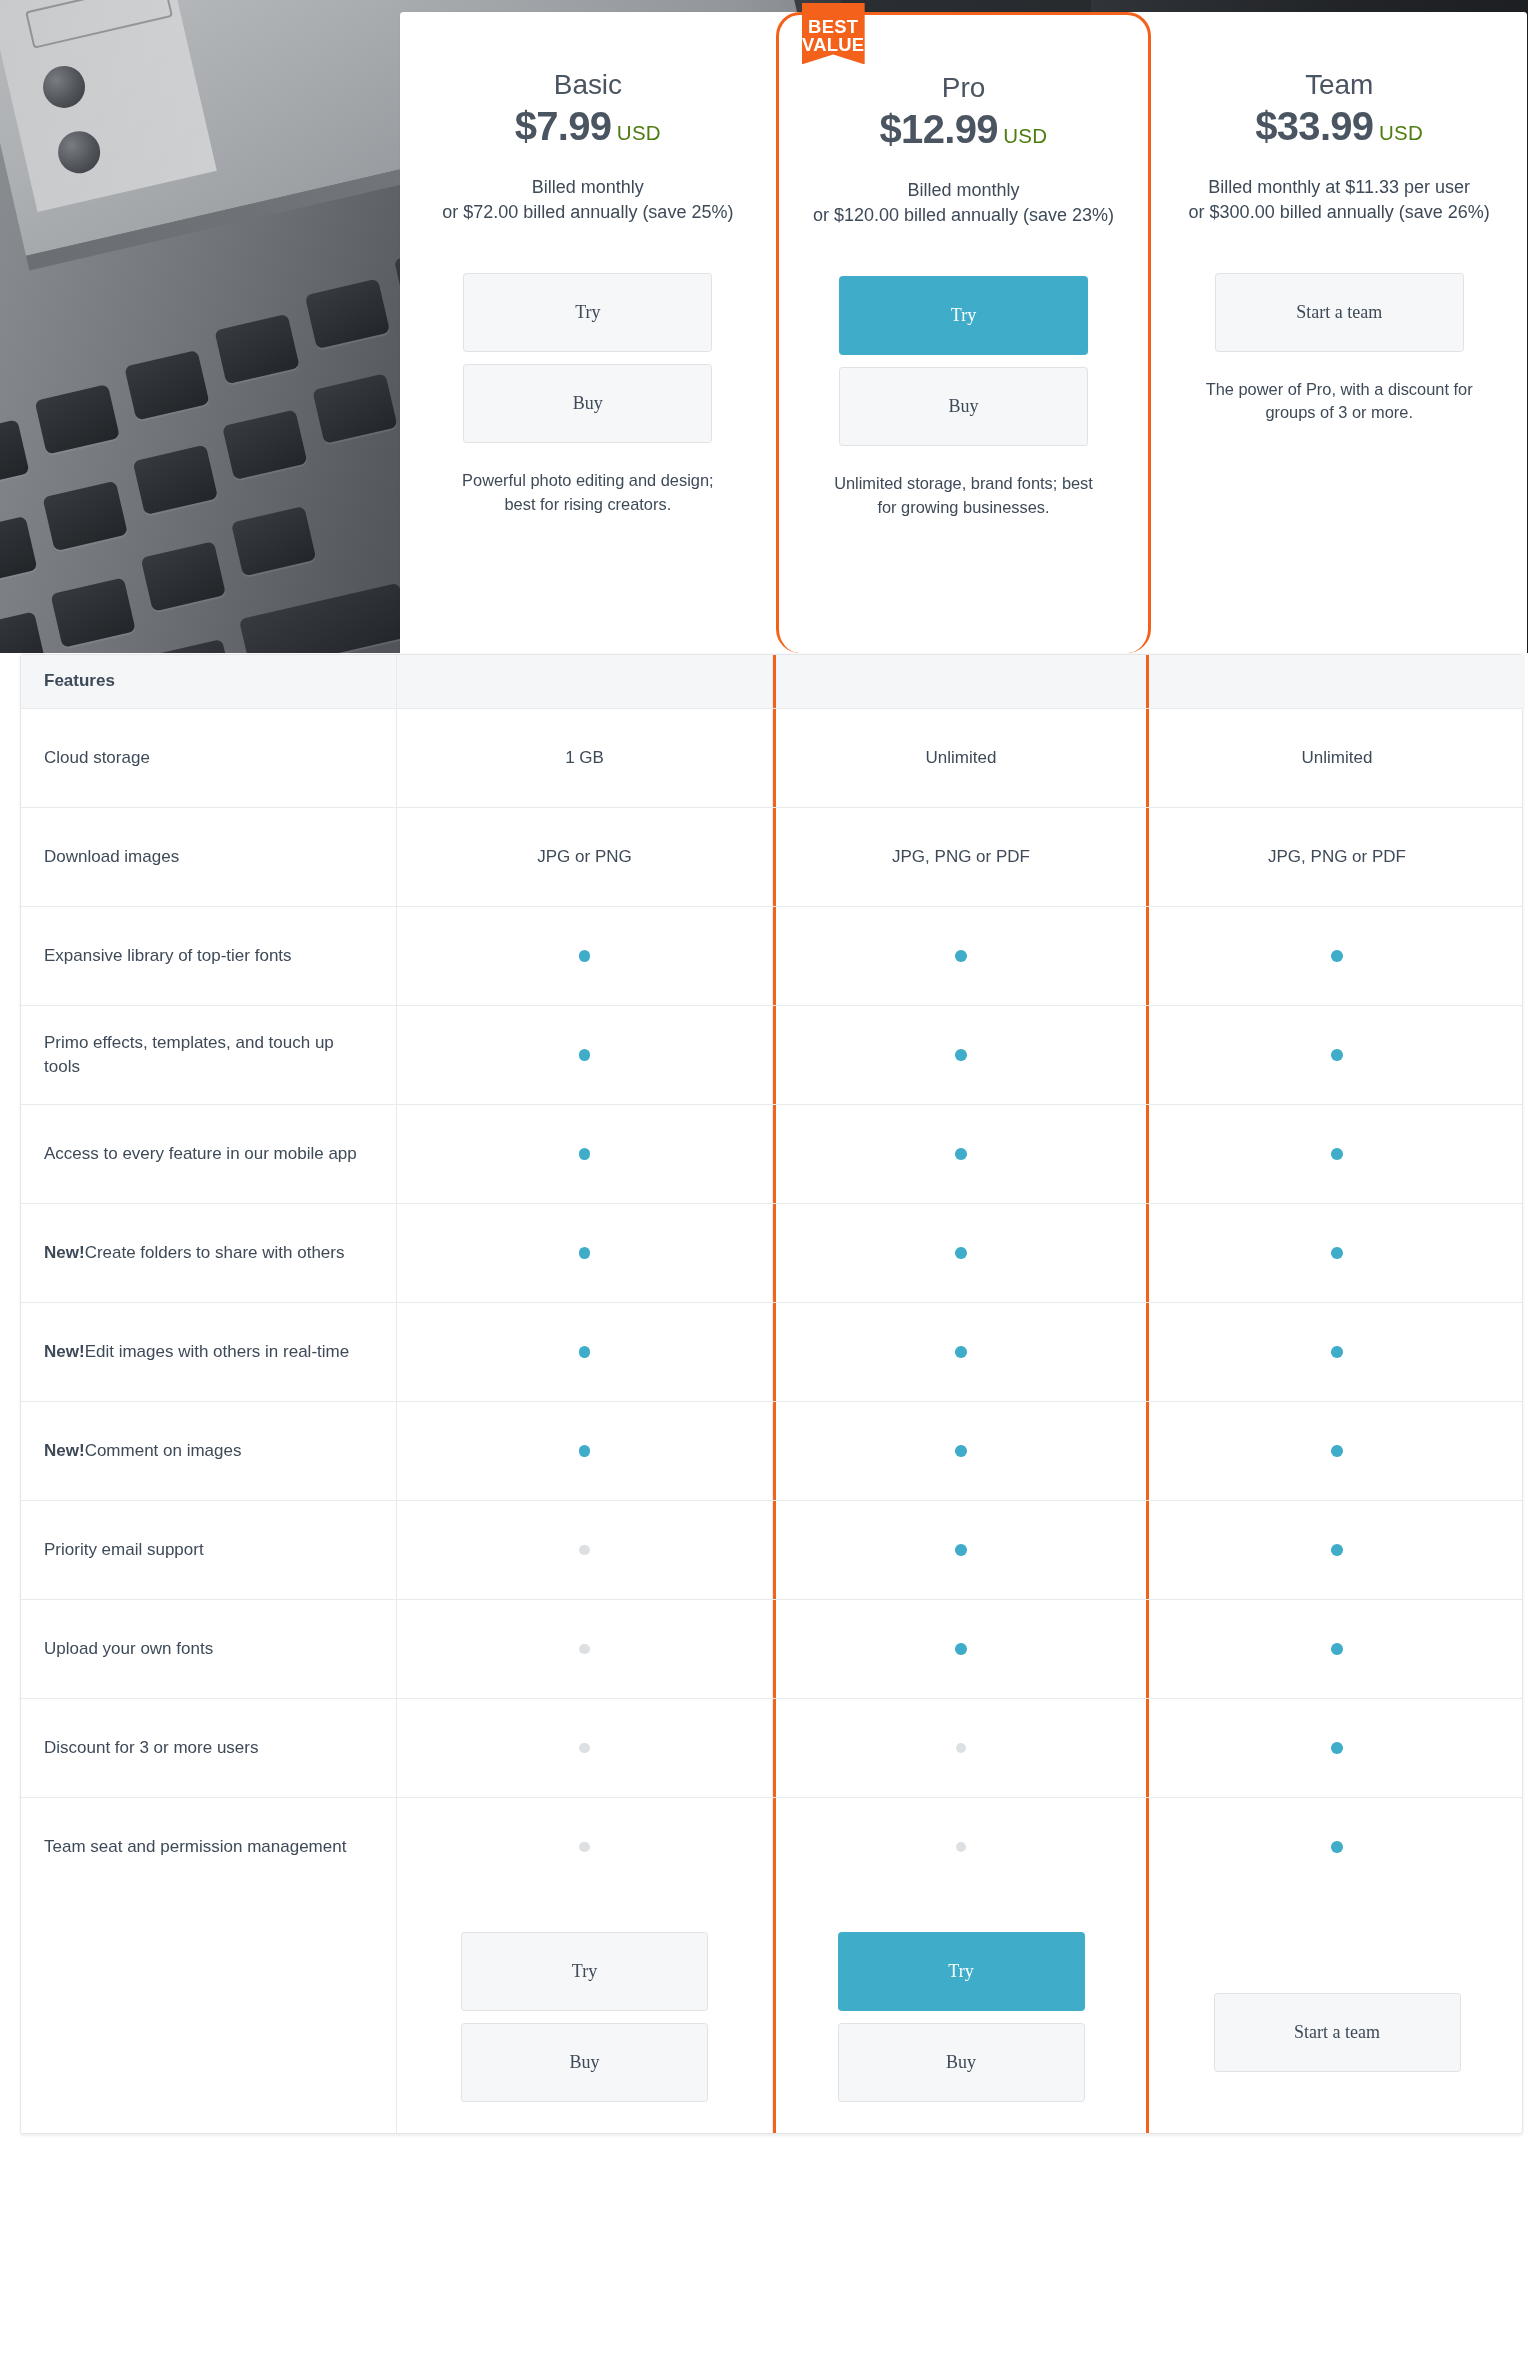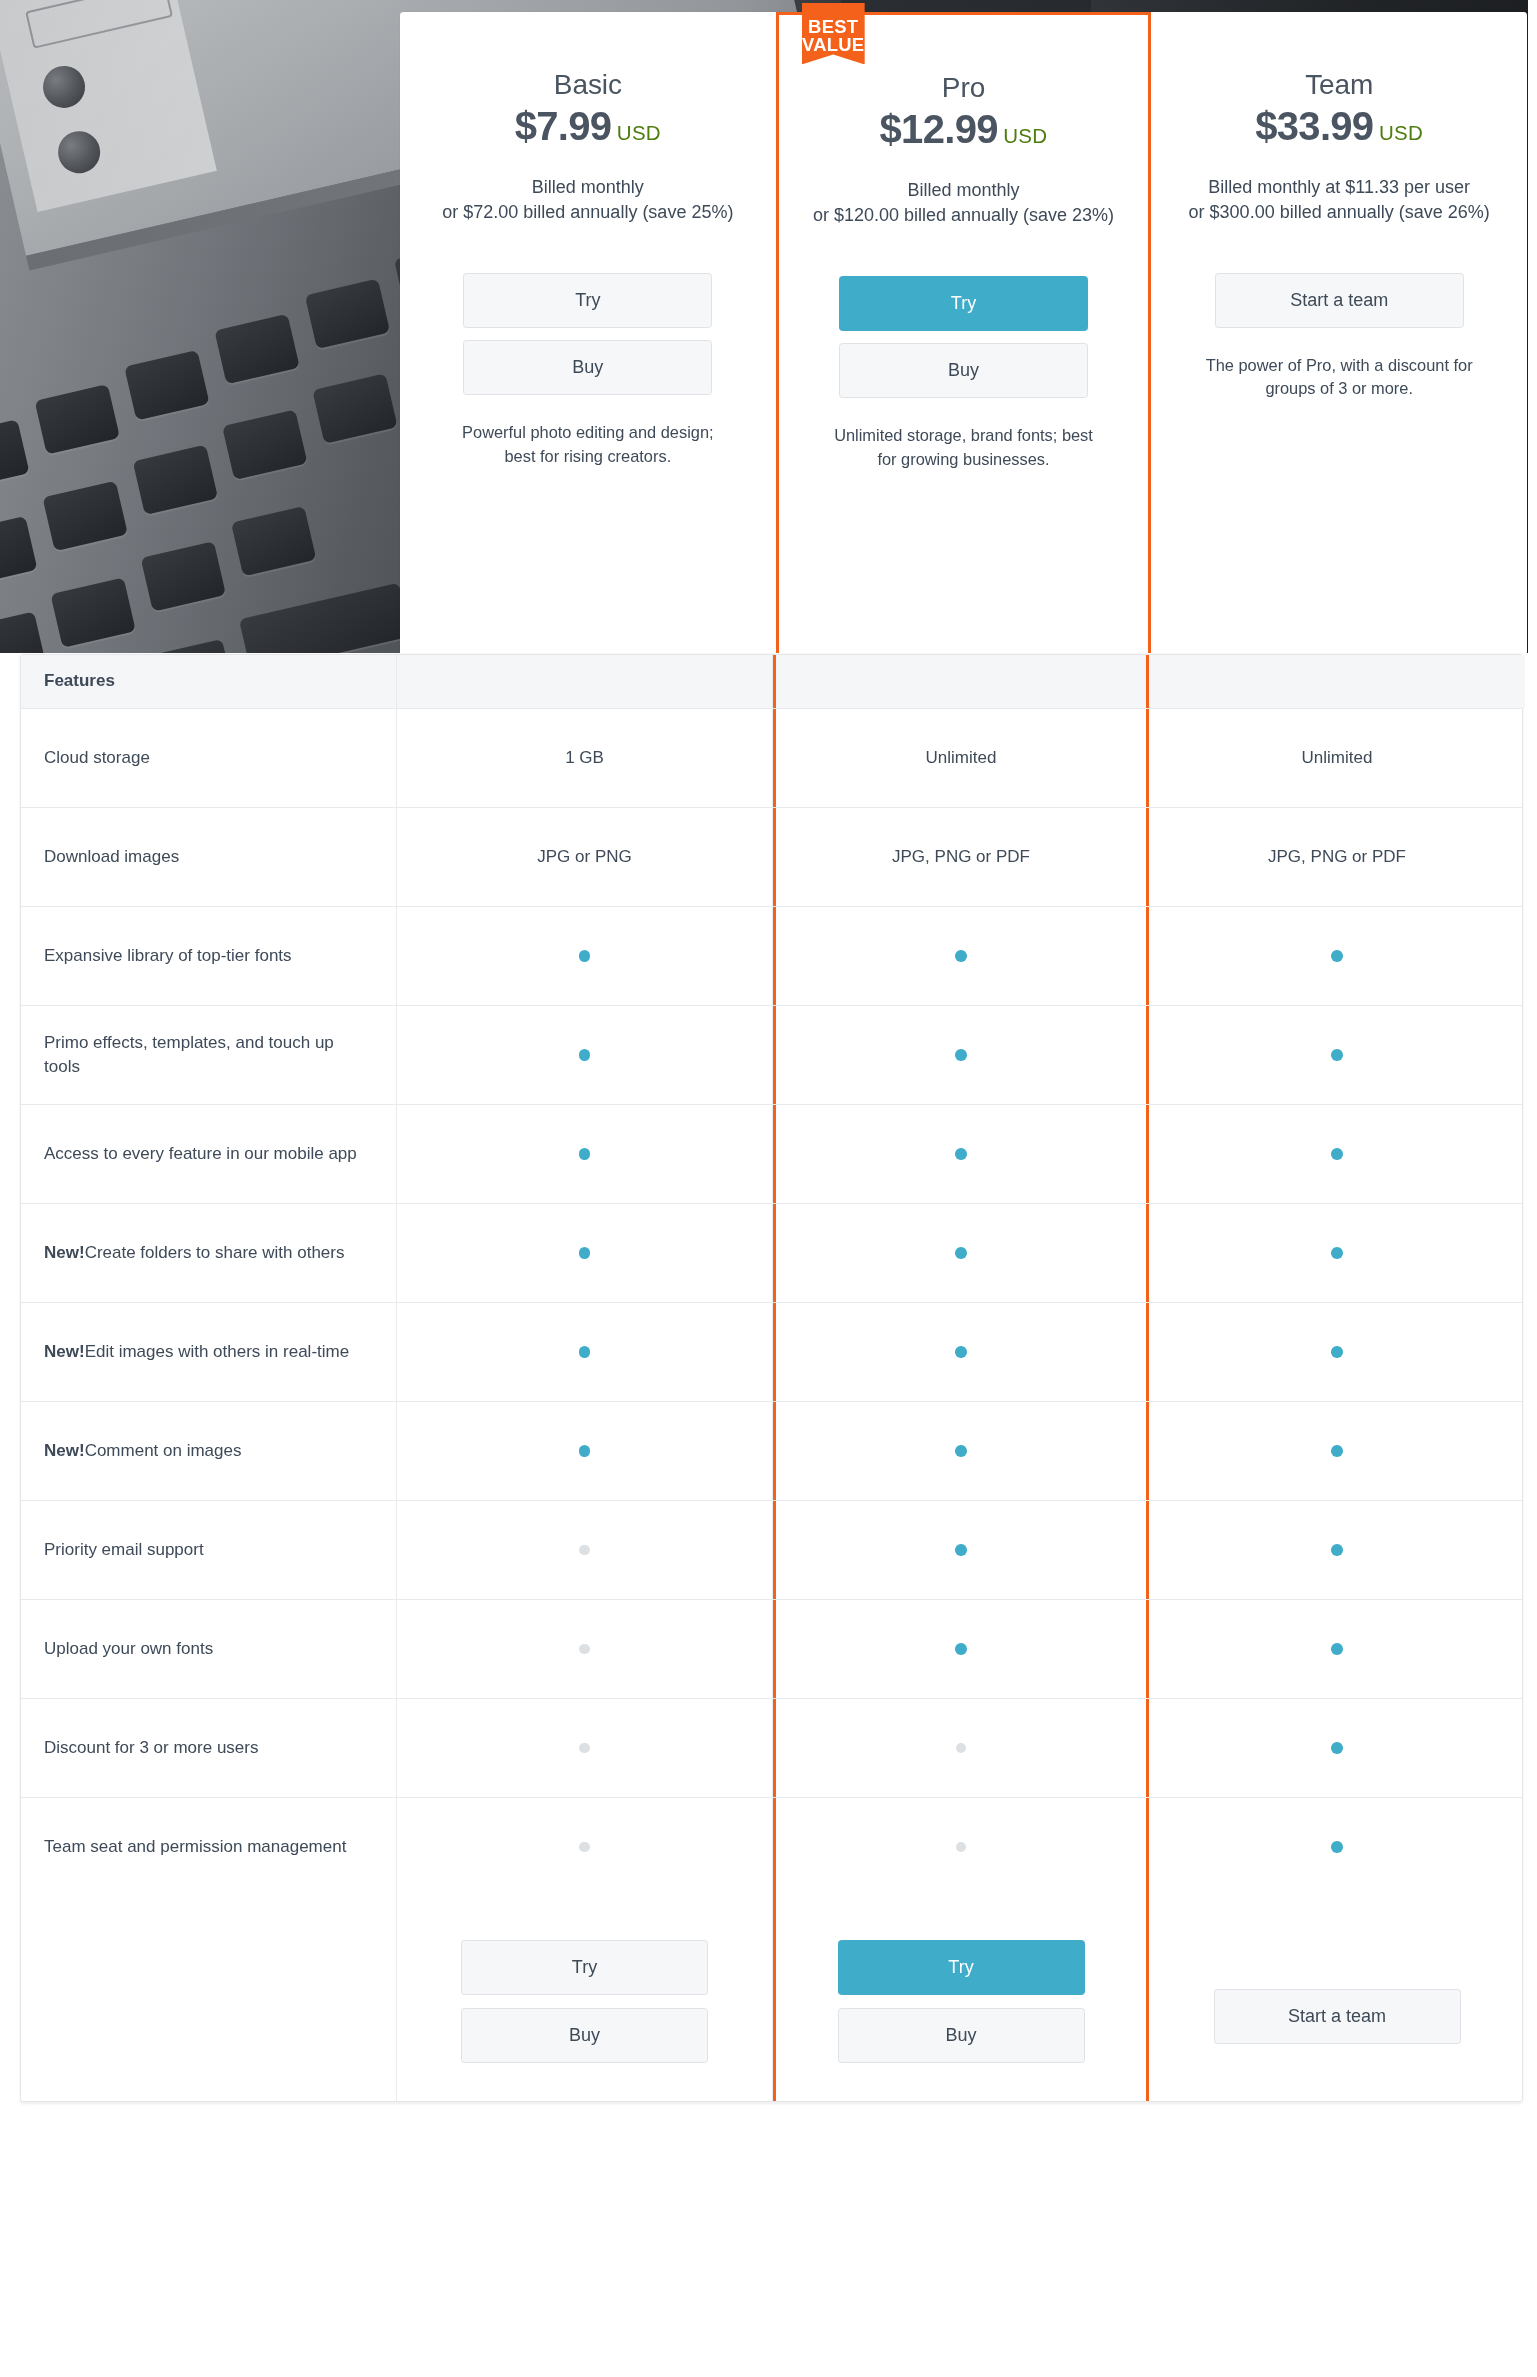--- a/index.html
+++ b/index.html
@@ -117,20 +117,21 @@
   .card {
     position: relative;
     width: 376px;
     padding: 57px 26px 0 26px;
     text-align: center;
   }
   .card.featured {
     border-left: 3.4px solid #f4611a;
     border-right: 3.4px solid #f4611a;
     border-top: 3.4px solid #f4611a;
+    border-radius: 24px;
   }
 
   .badge {
     position: absolute;
     left: 23px; top: -12.3px;
     width: 63px;
     background: #f4611a;
     color: #ffffff;
     font-family: "Liberation Sans Narrow", "Liberation Sans", sans-serif;
     font-weight: 700;
@@ -173,29 +174,29 @@
     line-height: 1.38;
     margin-bottom: 48px;
   }
   .billing div { white-space: nowrap; }
 
   .btn {
     display: block;
     width: 100%;
     max-width: 249px;
     margin: 0 auto 12.3px auto;
-    padding: 16px 0;
+    padding: 28px 0;
     font-size: 18px;
     color: #3e4a58;
     background: #f6f7f8;
     border: 0.7px solid #e0e2e5;
     border-radius: 3.4px;
     cursor: pointer;
     text-align: center;
-    font-family: Liberation Sans, sans-serif;
+    font-family: Liberation Serif, serif;
   }
   .btn.primary {
     background: #3fadc9;
     border-color: #3fadc9;
     color: #ffffff;
   }
   .btn.team { max-width: 249px; }
 
   .desc {
     font-size: 16.4px;

